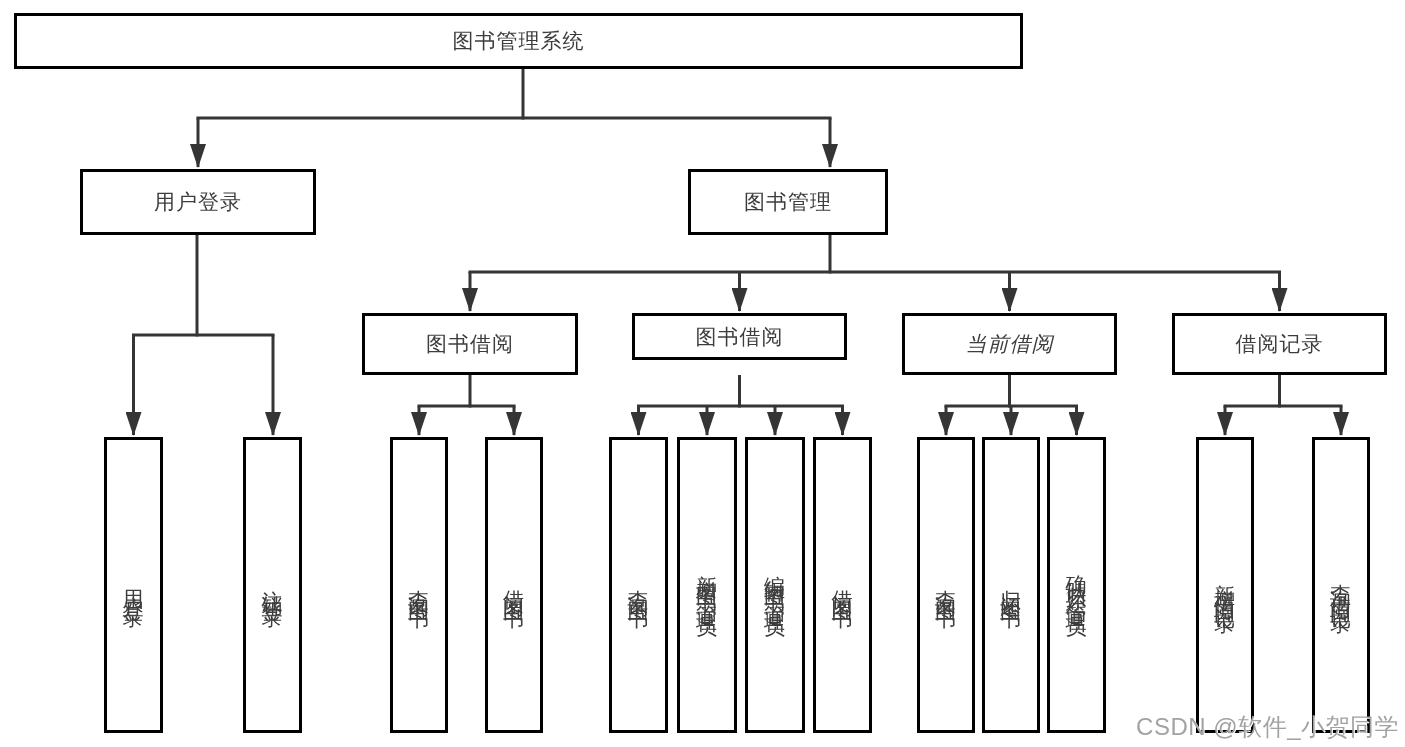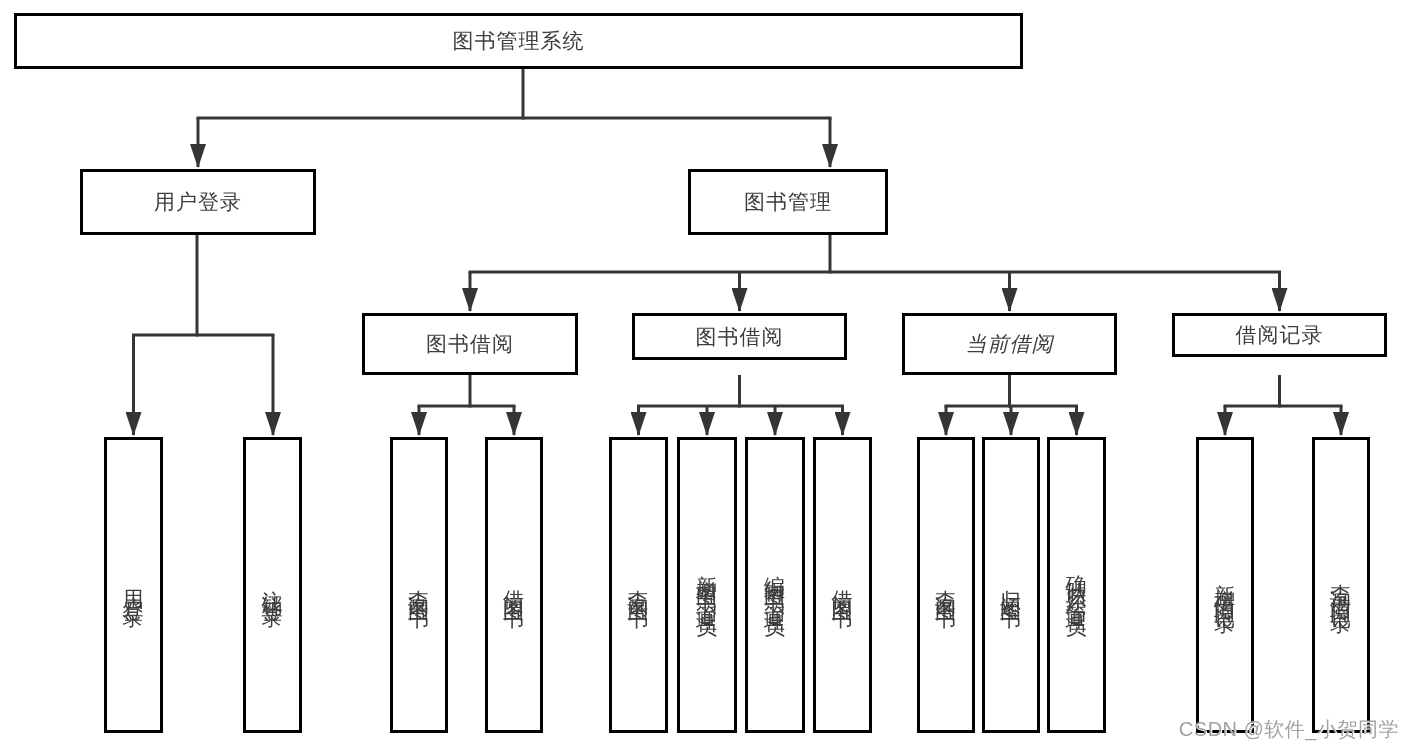--- a/index.html
+++ b/index.html
@@ -39,21 +39,21 @@
     writing-mode: vertical-rl;
     text-orientation: mixed;
     letter-spacing: 6px;
     font-size: 21px;
     line-height: 1;
   }
   .watermark {
     position: absolute;
     right: 6px;
     bottom: 4px;
-    font-size: 20px;
+    font-size: 24px;
     color: #a2a2a2;
     letter-spacing: 0.5px;
     z-index: 5;
     text-shadow: 1px 1px 0 #ffffff;
   }
 </style>
 </head>
 <body>
 
 <div class="canvas">
@@ -121,21 +121,21 @@
   </svg>
 
   <div class="node" style="left:14px; top:13px; width:1009px; height:56px;">图书管理系统</div>
 
   <div class="node" style="left:80px; top:169px; width:236px; height:66px;">用户登录</div>
   <div class="node" style="left:688px; top:169px; width:200px; height:66px;">图书管理</div>
 
   <div class="node" style="left:362px; top:313px; width:216px; height:62px;">图书借阅</div>
   <div class="node" style="left:632px; top:313px; width:215px; height:47px;">图书借阅</div>
   <div class="node" style="left:902px; top:313px; width:215px; height:62px;font-style:italic;">当前借阅</div>
-  <div class="node" style="left:1172px; top:313px; width:215px; height:44px;">借阅记录</div>
+  <div class="node" style="left:1172px; top:313px; width:215px; height:62px;">借阅记录</div>
 
   <div class="node leaf" style="left:104px; top:437px; width:59px; height:296px;">用户登录</div>
   <div class="node leaf" style="left:243px; top:437px; width:59px; height:296px;">注销登录</div>
 
   <div class="node leaf" style="left:390px; top:437px; width:58px; height:296px;">查询图书</div>
   <div class="node leaf" style="left:485px; top:437px; width:58px; height:296px;">借阅图书</div>
 
   <div class="node leaf" style="left:609px; top:437px; width:59px; height:296px;">查询图书</div>
   <div class="node leaf" style="left:677px; top:437px; width:60px; height:296px;">新增图书（管理员）</div>
   <div class="node leaf" style="left:745px; top:437px; width:60px; height:296px;">编辑图书（管理员）</div>

